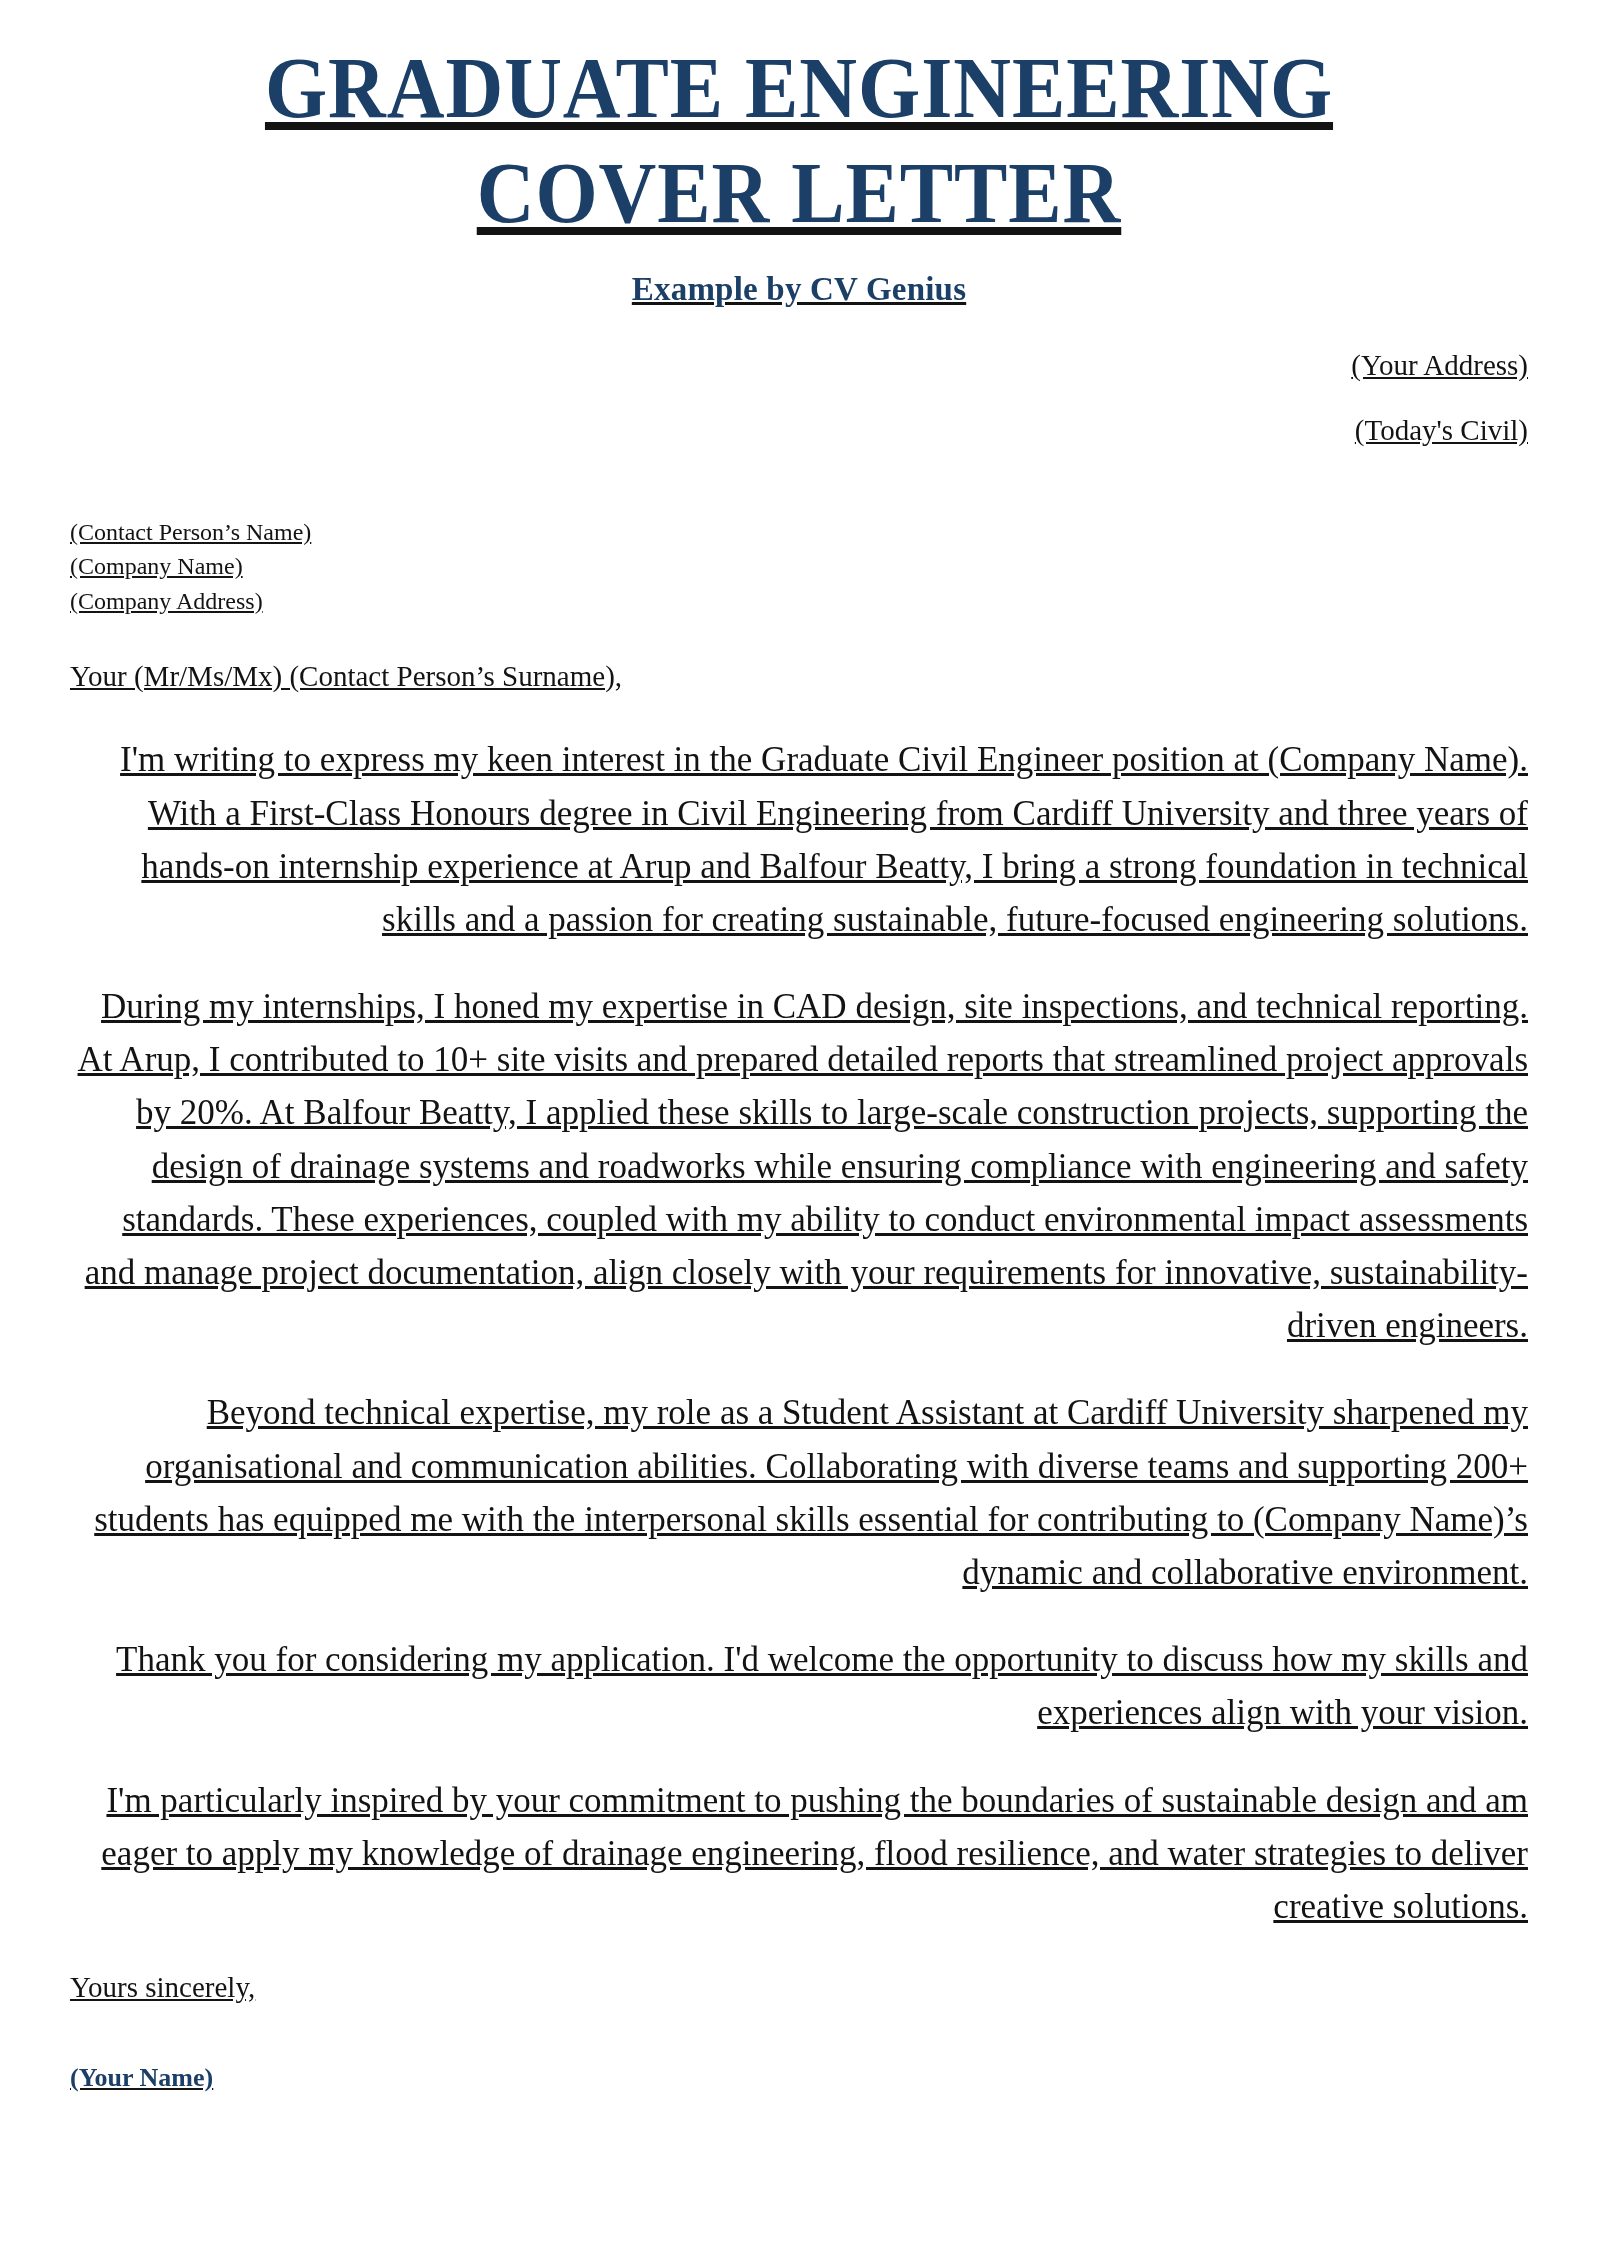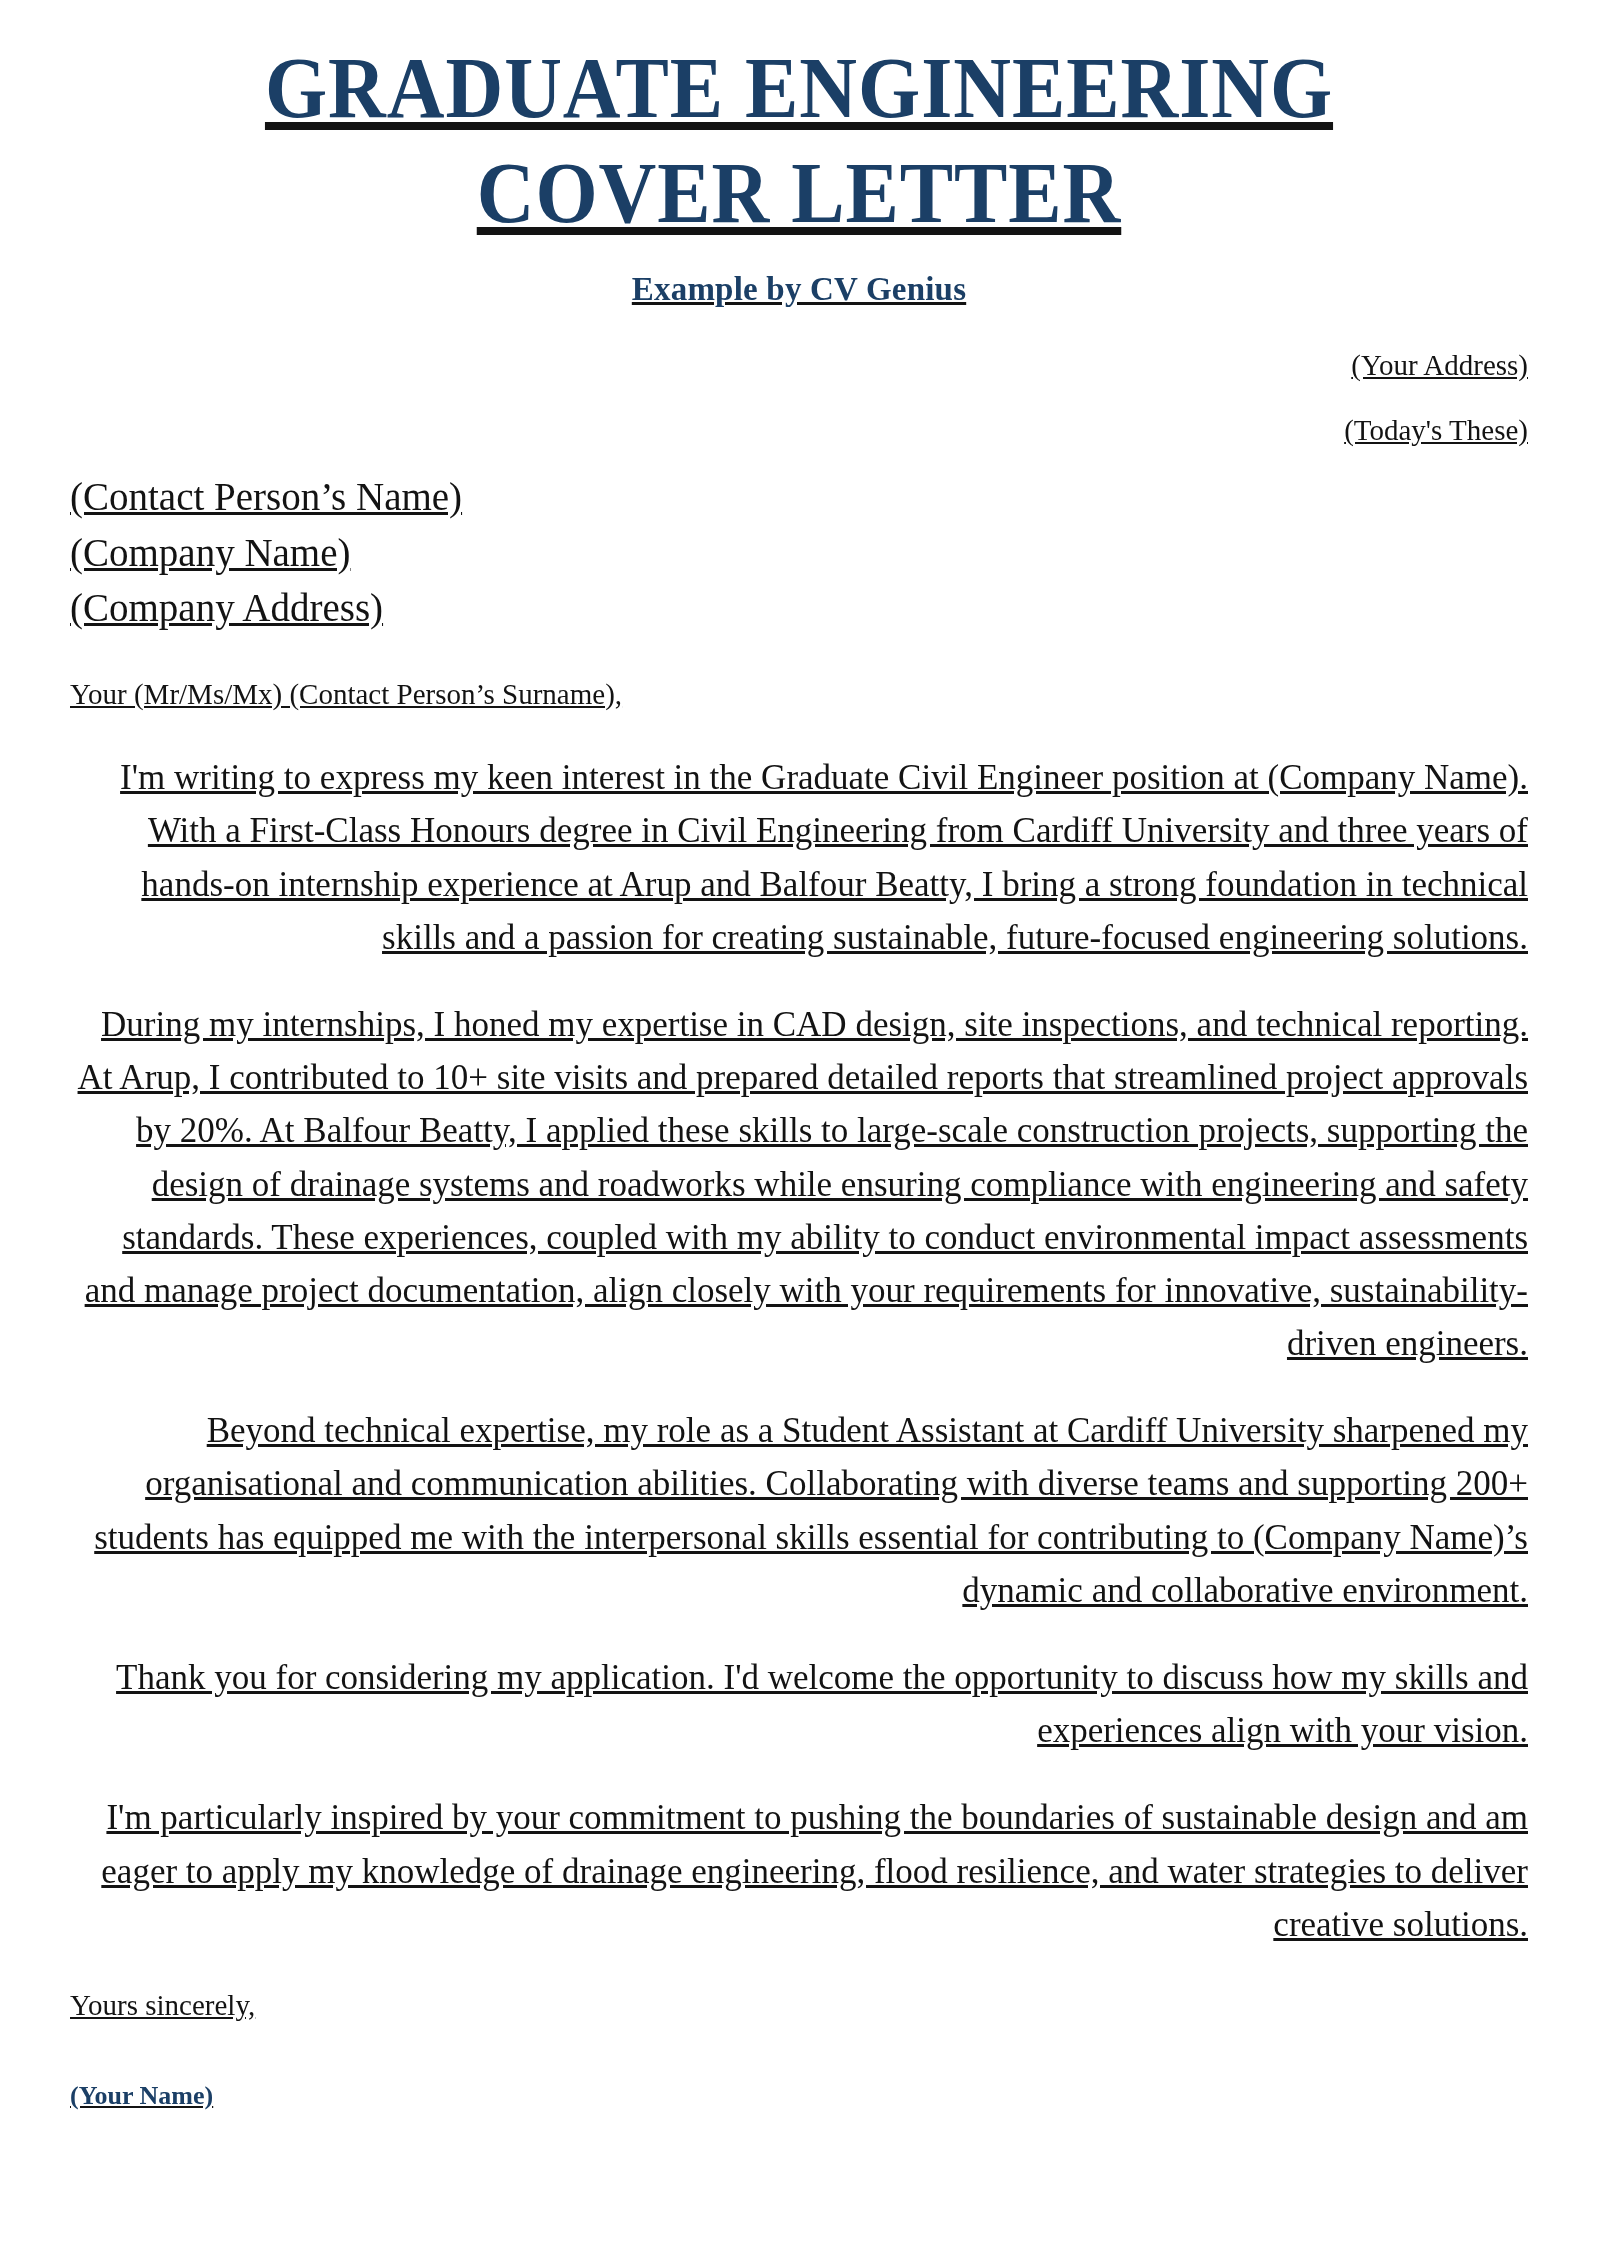--- a/index.html
+++ b/index.html
@@ -65,22 +65,22 @@
     color: #131313;
   }
   .meta-line {
     display: block;
     margin-bottom: 36px;
   }
   .meta-line:last-child { margin-bottom: 0; }
 
   
   .recipient {
-    margin-top: 24px;
-    font-size: 39px;
+    margin-top: 70px;
+    font-size: 24px;
     line-height: 1.42;
     color: #131313;
   }
   .recipient .r-line { display: block; }
 
   
   .salutation {
     margin-top: 40px;
     font-size: 29px;
     line-height: 1.3;
@@ -123,21 +123,21 @@
   <div class="header">
     <h1 class="doc-title">
       <span class="line">GRADUATE ENGINEERING</span>
       <span class="line">COVER LETTER</span>
     </h1>
     <div class="doc-subtitle">Example by CV Genius</div>
   </div>
 
   <div class="meta-block">
     <span class="meta-line">(Your Address)</span>
-    <span class="meta-line">(Today's These)</span>
+    <span class="meta-line">(Today's Civil)</span>
   </div>
 
   <div class="recipient">
     <span class="r-line">(Contact Person’s Name)</span>
     <span class="r-line">(Company Name)</span>
     <span class="r-line">(Company Address)</span>
   </div>
 
   <div class="salutation">Your (Mr/Ms/Mx) (Contact Person’s Surname),</div>
 

